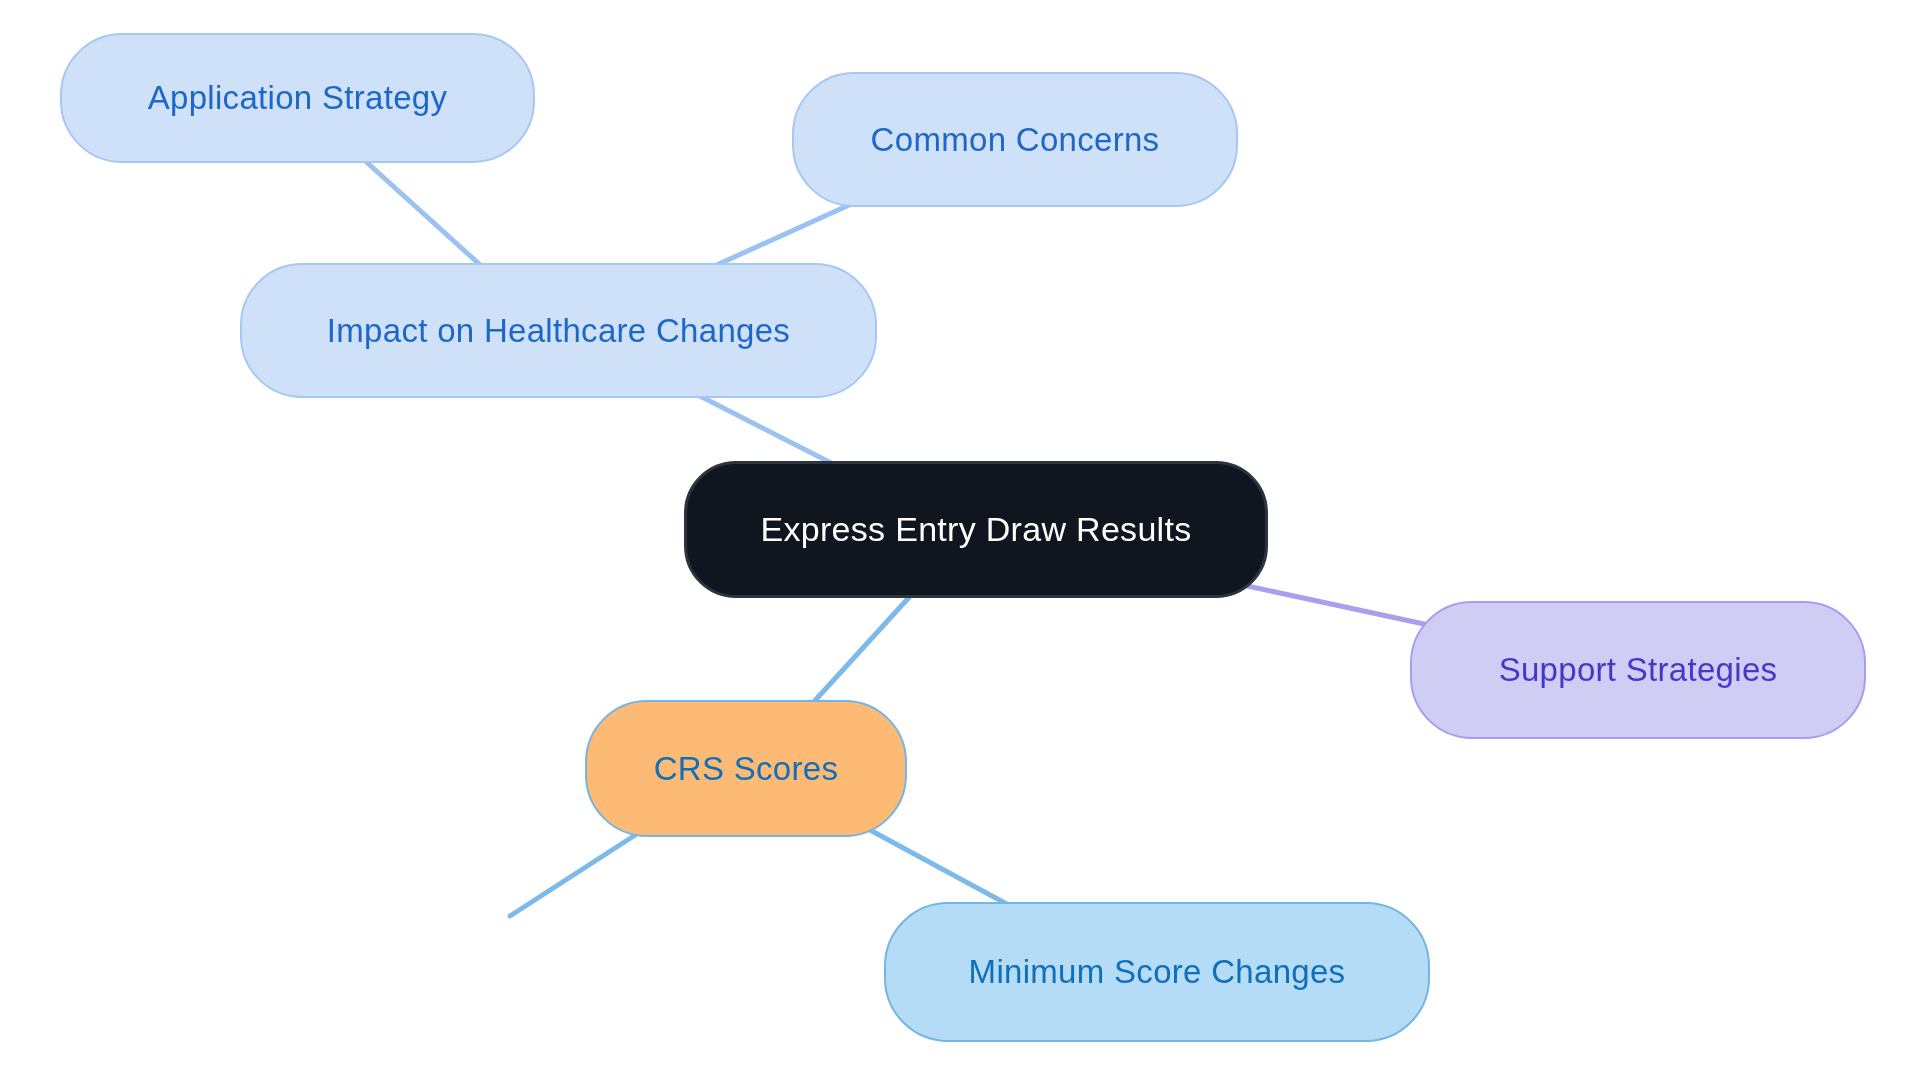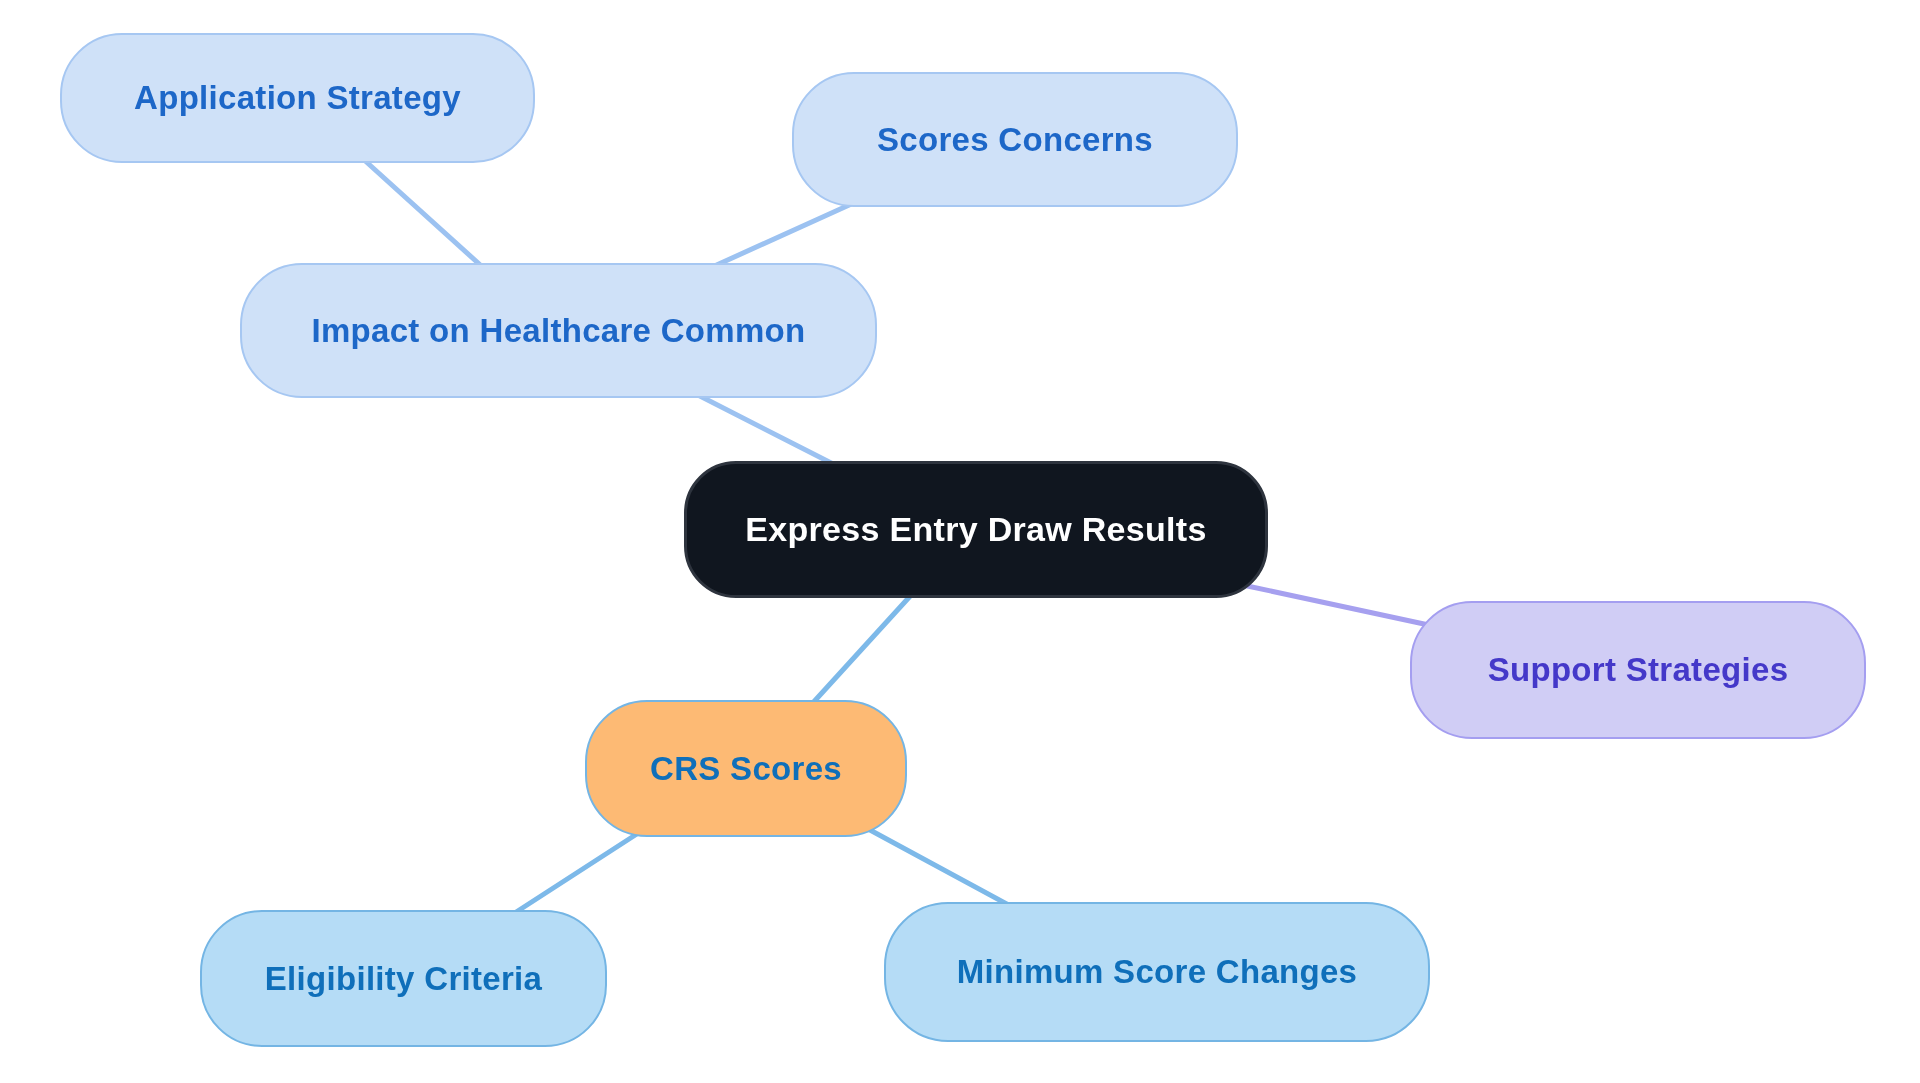--- a/index.html
+++ b/index.html
@@ -24,21 +24,21 @@
     pointer-events: none;
   }
   .node {
     position: absolute;
     display: flex;
     align-items: center;
     justify-content: center;
     box-sizing: border-box;
     border: 2px solid transparent;
     font-size: 33px;
-    font-weight: 700;
+    font-weight: 400;
     letter-spacing: 0.3px;
     white-space: nowrap;
     cursor: pointer;
     user-select: none;
   }
   .node.root {
     border-width: 3px;
     font-size: 34px;
     text-align: center;
   }
@@ -56,38 +56,35 @@
     <line stroke-linecap="round" x1="643" y1="830" x2="510" y2="916" stroke="#7db9e9" stroke-width="5"></line>
     <line stroke-linecap="round" x1="870" y1="830" x2="1018" y2="910" stroke="#7db9e9" stroke-width="5"></line>
     <line stroke-linecap="round" x1="1238" y1="584" x2="1438" y2="627" stroke="#a6a0ef" stroke-width="5"></line>
   </svg>
 
   <div class="node root" style="left: 684px; top: 461px; width: 584px; height: 137px; border-radius: 52px; background: rgb(16, 22, 31); border-color: rgb(46, 52, 62); color: rgb(255, 255, 255);">
     <span>Express Entry Draw Results</span>
   </div>
 
   <div class="node" style="left: 240px; top: 263px; width: 637px; height: 135px; border-radius: 62px; background: rgb(207, 225, 248); border-color: rgb(166, 199, 242); color: rgb(29, 103, 200);">
-    <span>Impact on Healthcare Common</span>
+    <span>Impact on Healthcare Changes</span>
   </div>
 
   <div class="node" style="left: 60px; top: 33px; width: 475px; height: 130px; border-radius: 62px; background: rgb(207, 225, 248); border-color: rgb(166, 199, 242); color: rgb(29, 103, 200);">
     <span>Application Strategy</span>
   </div>
 
   <div class="node" style="left: 792px; top: 72px; width: 446px; height: 135px; border-radius: 62px; background: rgb(207, 225, 248); border-color: rgb(166, 199, 242); color: rgb(29, 103, 200);">
-    <span>Scores Concerns</span>
+    <span>Common Concerns</span>
   </div>
 
   <div class="node" style="left: 585px; top: 700px; width: 322px; height: 137px; border-radius: 62px; background: #fdba74; border-color: rgb(116, 181, 228); color: rgb(15, 111, 186);">
     <span>CRS Scores</span>
   </div>
 
-  <div class="node" style="left: 200px; top: 910px; width: 407px; height: 137px; border-radius: 62px; background: rgb(181, 220, 246); border-color: rgb(116, 181, 228); color: rgb(15, 111, 186);">
-    <span>Eligibility Criteria</span>
-  </div>
 
   <div class="node" style="left: 884px; top: 902px; width: 546px; height: 140px; border-radius: 64px; background: rgb(181, 220, 246); border-color: rgb(116, 181, 228); color: rgb(15, 111, 186); text-align: right;">
     <span>Minimum Score Changes</span>
   </div>
 
   <div class="node" style="left: 1410px; top: 601px; width: 456px; height: 138px; border-radius: 62px; background: rgb(208, 205, 245); border-color: rgb(164, 158, 240); color: rgb(68, 56, 201); text-align: right;">
     <span>Support Strategies</span>
   </div>
 
 </div>

